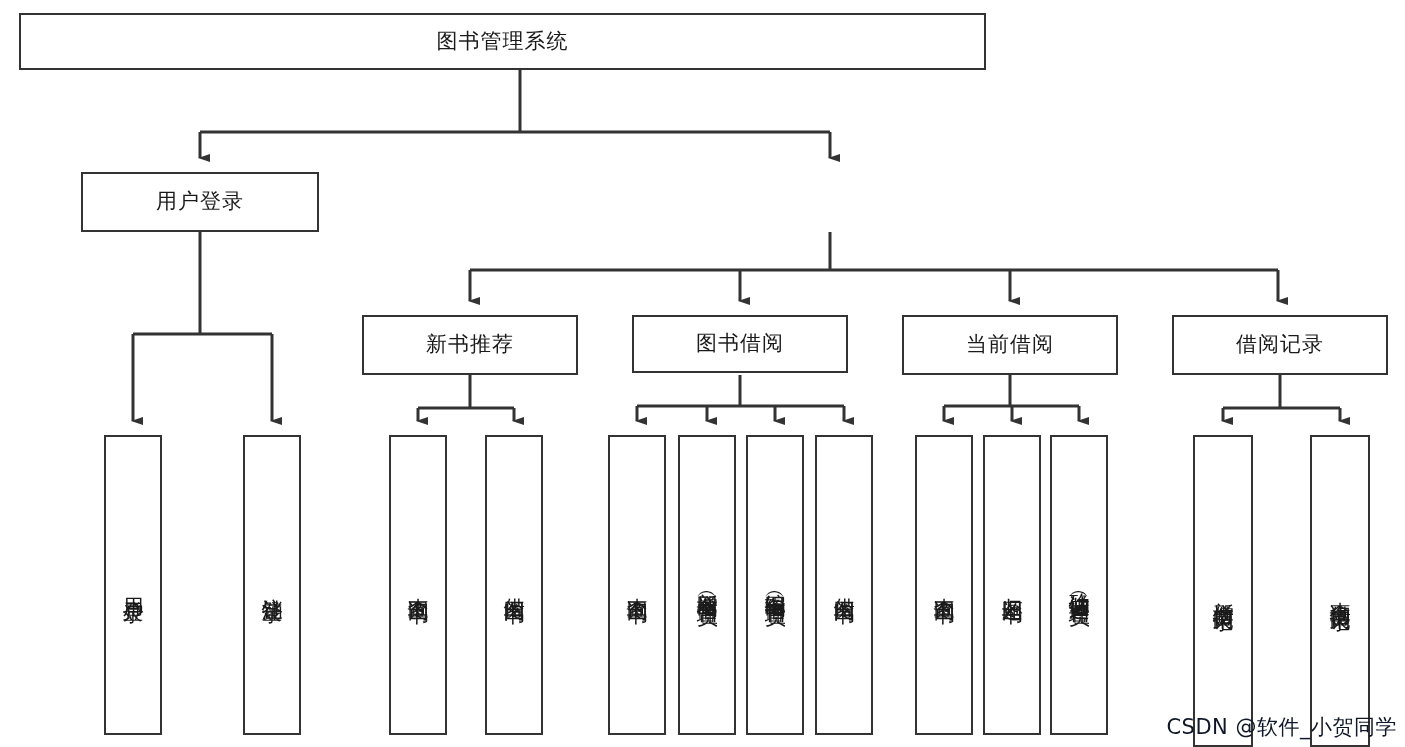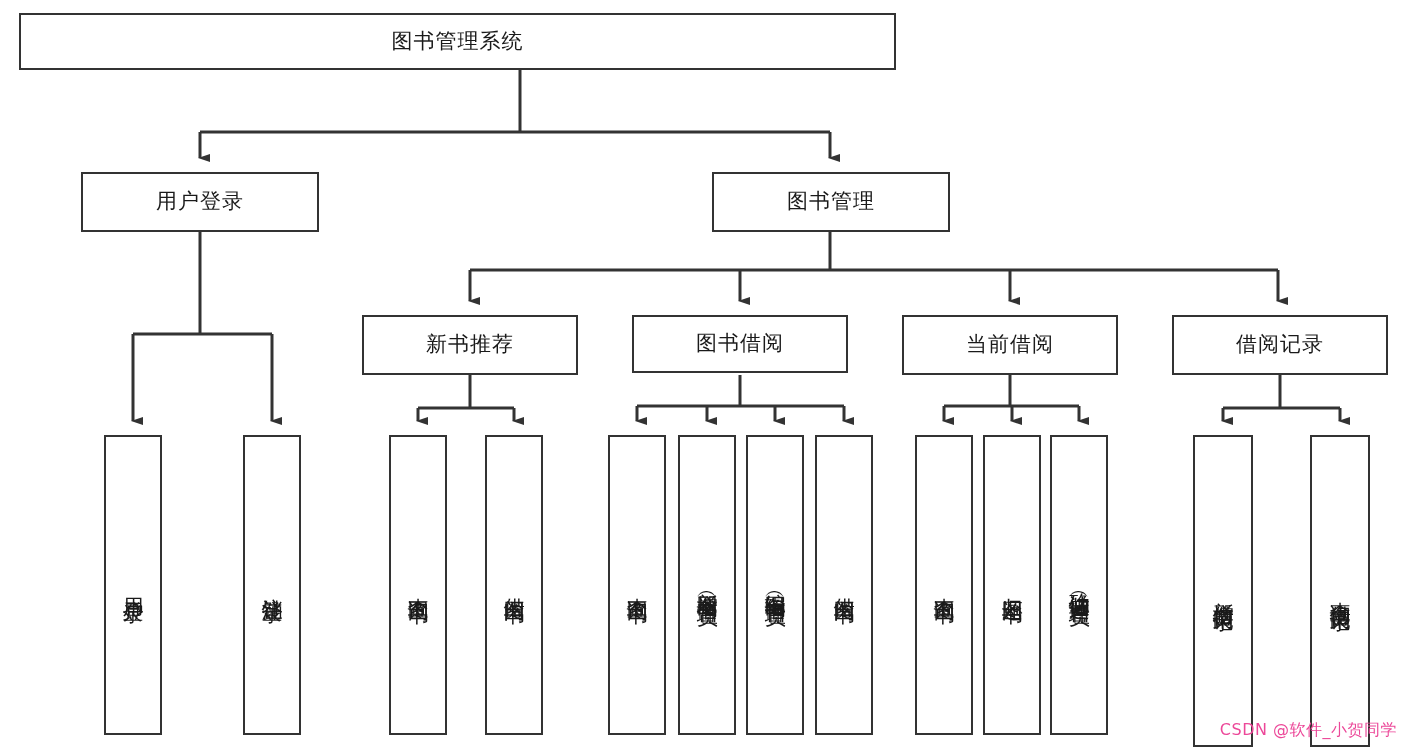--- a/index.html
+++ b/index.html
@@ -53,22 +53,22 @@
   }
   .node.vertical .vlabel {
     writing-mode: vertical-rl;
     text-orientation: upright;
     white-space: nowrap;
   }
   #watermark {
     position: absolute;
     right: 8px;
     bottom: 6px;
-    font-size: 16px;
-    color: #ec4899;
+    font-size: 21px;
+    color: #0f172a;
     letter-spacing: 0.5px;
     z-index: 5;
     white-space: nowrap;
   }
 </style>
 </head>
 <body>
 
 <div id="diagram-root">
 
@@ -127,30 +127,27 @@
     </g>
 
     <g stroke="#333333" stroke-width="3" fill="none">
       <path d="M 1280 375 L 1280 408"></path>
       <path d="M 1223 408 L 1340 408"></path>
       <path d="M 1223 408 L 1223 421" marker-end="url(#arrowhead)"></path>
       <path d="M 1340 408 L 1340 421" marker-end="url(#arrowhead)"></path>
     </g>
   </svg>
 
-  <div class="node horizontal" style="left:19px; top:13px; width:877px; height:57px;">
+  <div class="node horizontal" style="left:19px; top:13px; width:967px; height:57px;">
     <span>图书管理系统</span>
   </div>
 
   <div class="node horizontal" style="left:81px; top:172px; width:238px; height:60px;">
     <span>用户登录</span>
   </div>
-  <div class="node horizontal" style="left:712px; top:172px; width:238px; height:60px;">
-    <span>图书管理</span>
-  </div>
 
   <div class="node horizontal" style="left:362px; top:315px; width:216px; height:60px;">
     <span>新书推荐</span>
   </div>
   <div class="node horizontal" style="left:632px; top:315px; width:216px; height:58px;">
     <span>图书借阅</span>
   </div>
   <div class="node horizontal" style="left:902px; top:315px; width:216px; height:60px;align-items:center;">
     <span>当前借阅</span>
   </div>

